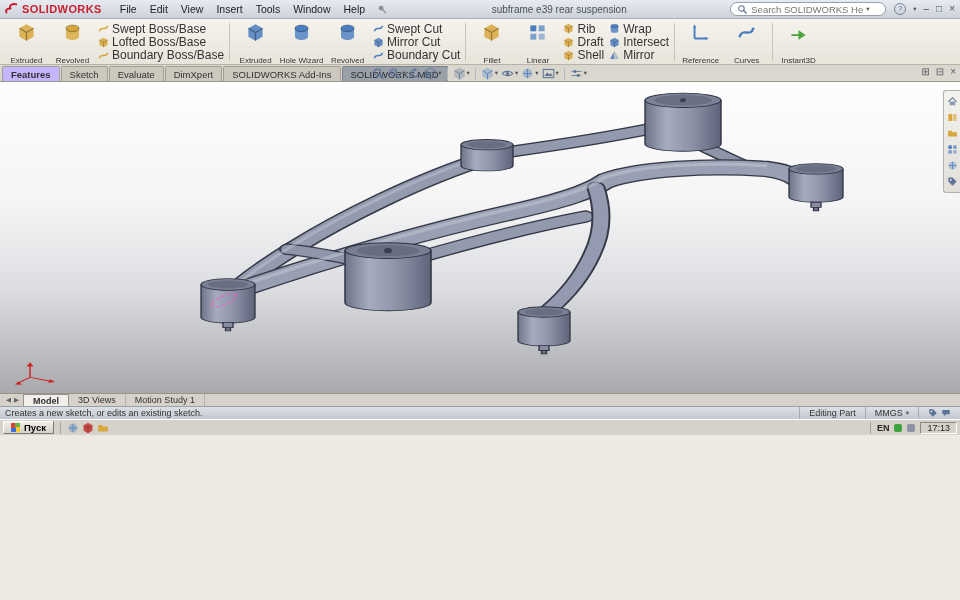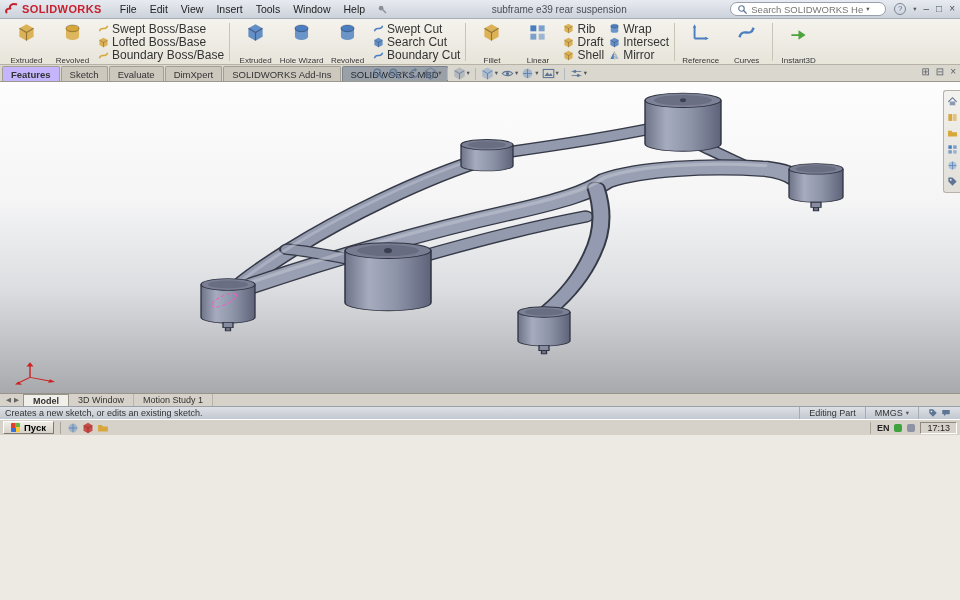--- a/index.html
+++ b/index.html
@@ -278,21 +278,21 @@
         <div class="rsmall">
             <svg class="ric blue">
               <use href="#i-swoosh"></use>
             </svg>
             <span>Swept Cut</span>
           </div>
         <div class="rsmall">
             <svg class="ric blue">
               <use href="#i-block"></use>
             </svg>
-            <span>Search Cut</span>
+            <span>Mirror Cut</span>
           </div>
         <div class="rsmall">
             <svg class="ric blue">
               <use href="#i-swoosh"></use>
             </svg>
             <span>Boundary Cut</span>
           </div>
       </div>
     </div>
     <div class="rsep"></div>
@@ -559,21 +559,21 @@
         </svg>
     </div>
   </div>
 
   <div class="modeltabs">
     <div class="mnav">
       <span>◀</span>
       <span>▶</span>
     </div>
     <div class="mtab active">Model</div>
-    <div class="mtab">3D Window</div>
+    <div class="mtab">3D Views</div>
     <div class="mtab">Motion Study 1</div>
   </div>
 
   <div class="statusbar">
     <span class="sb-msg">Creates a new sketch, or edits an existing sketch.</span>
     <span class="sb-seg">Editing Part</span>
     <span class="sb-seg">
       <span>MMGS</span>
       <span class="caret">▾</span>
     </span>

